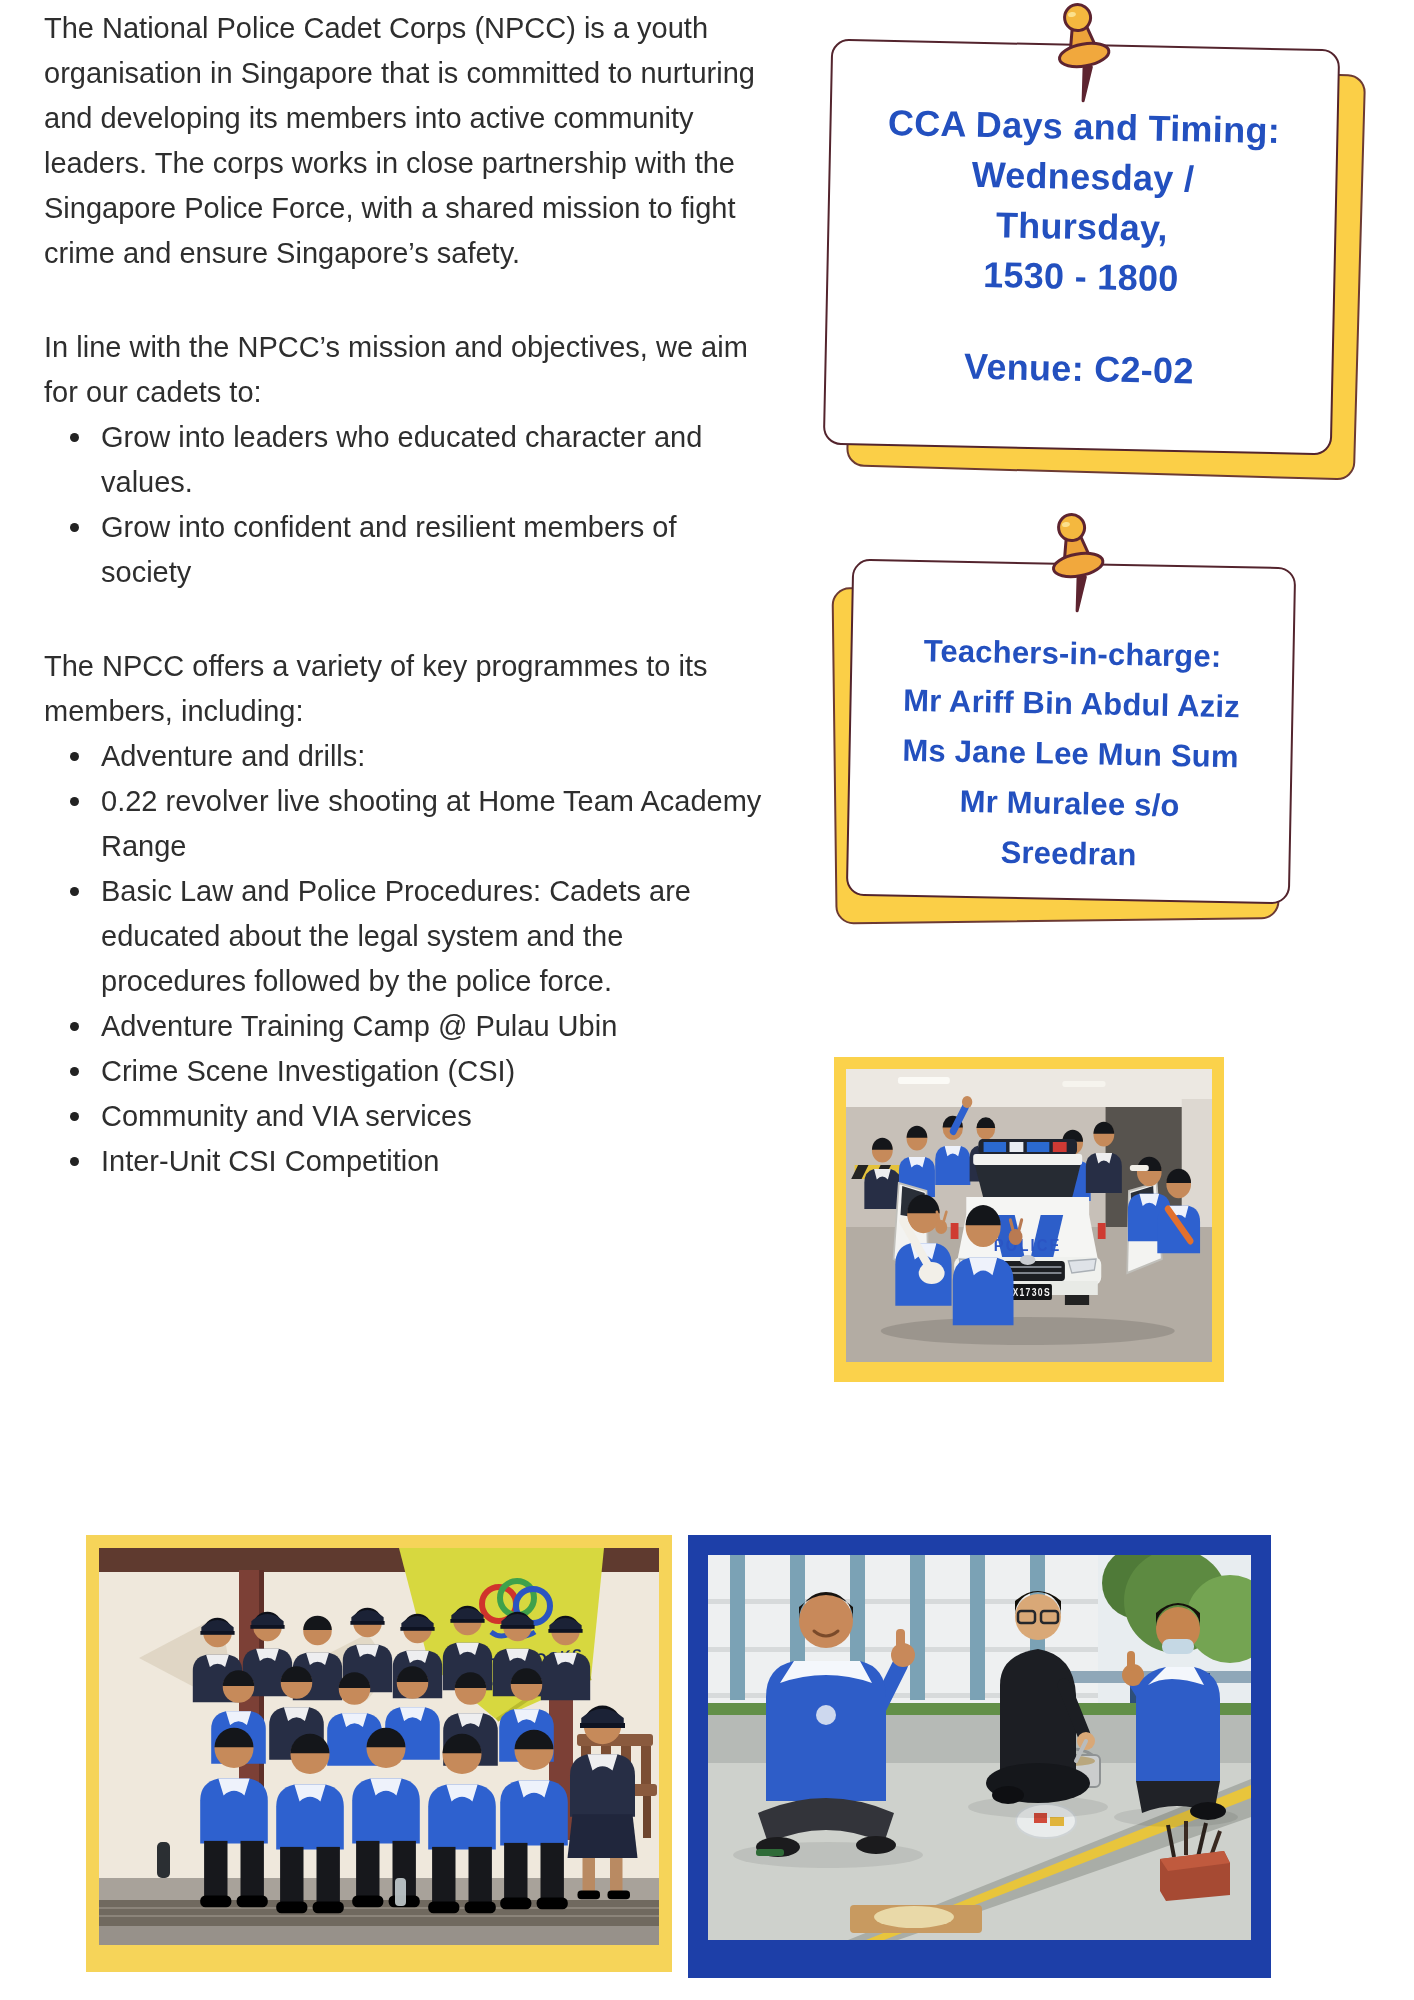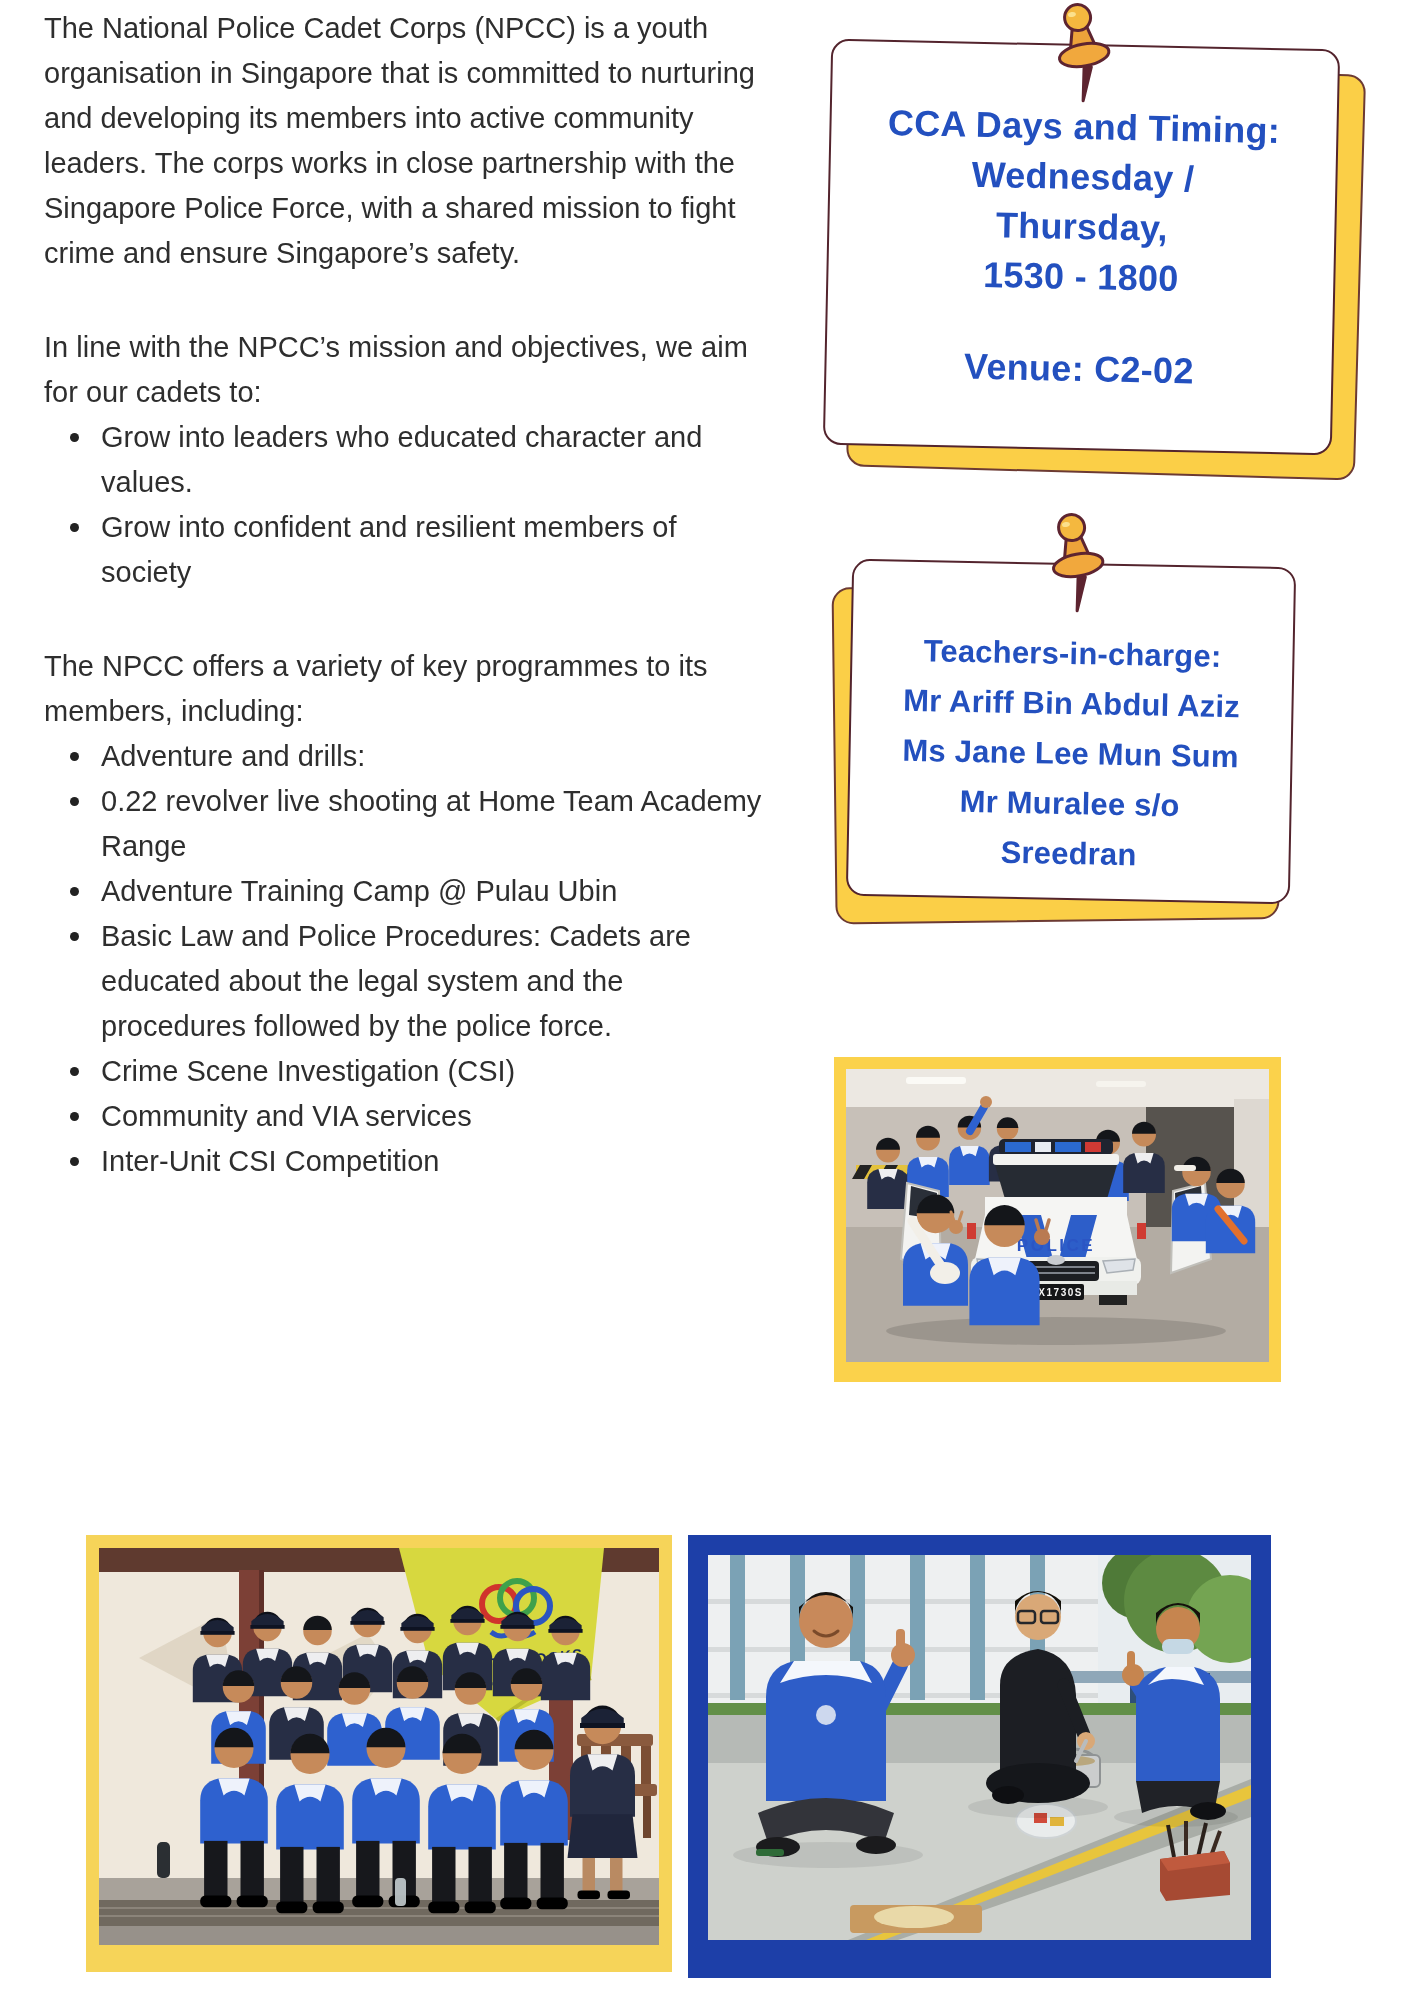--- a/index.html
+++ b/index.html
@@ -30,21 +30,21 @@
   .note2 .shadow{transform:translate(-15px,22px) rotate(-1.8deg);}
   .note2 .card{padding-top:64px;font-size:31px;line-height:50px;letter-spacing:.2px;}
   .note-line{min-height:50px;}
   .note-line.spacer{min-height:42px;}
   .pin{position:absolute;width:84px;height:104px;}
   .pin1{left:1042px;top:2px;}
   .pin2{left:1036px;top:512px;}
   
   .photo{position:absolute;box-sizing:border-box;}
   .photo svg{display:block;width:100%;height:100%;}
-  .photo1{left:834px;top:1057px;width:447px;height:325px;background:#fbd24b;
+  .photo1{left:834px;top:1057px;width:390px;height:325px;background:#fbd24b;
     padding:12px 12px 20px 12px;}
   .photo2{left:86px;top:1535px;width:586px;height:437px;background:#f6d459;
     padding:13px 13px 27px 13px;}
   .photo3{left:688px;top:1535px;width:583px;height:443px;background:#1d3fa8;
     padding:20px 20px 38px 20px;}
   svg text{font-family:"Liberation Sans",sans-serif;font-weight:bold;}
 </style>
 </head>
 <body>
 
@@ -52,22 +52,22 @@
   <p>The National Police Cadet Corps (NPCC) is a youth organisation in Singapore that is committed to nurturing and developing its members into active community leaders. The corps works in close partnership with the Singapore Police Force, with a shared mission to fight crime and ensure Singapore’s safety.</p>
   <p class="tight">In line with the NPCC’s mission and objectives, we aim for our cadets to:</p>
   <ul>
     <li>Grow into leaders who educated character and values.</li>
     <li>Grow into confident and resilient members of society</li>
   </ul>
   <p class="tight">The NPCC offers a variety of key programmes to its members, including:</p>
   <ul>
     <li>Adventure and drills:</li>
     <li>0.22 revolver live shooting at Home Team Academy Range</li>
+    <li>Basic Law and Police Procedures: Cadets are educated about the legal system and the procedures followed by the police force.</li>
     <li>Adventure Training Camp @ Pulau Ubin</li>
-    <li>Basic Law and Police Procedures: Cadets are educated about the legal system and the procedures followed by the police force.</li>
     <li>Crime Scene Investigation (CSI)</li>
     <li>Community and VIA services</li>
     <li>Inter-Unit CSI Competition</li>
   </ul>
 </div>
 
 <div class="note note1">
   <div class="shadow"></div>
   <div class="card">
     <div class="note-line">CCA Days and Timing:</div>

